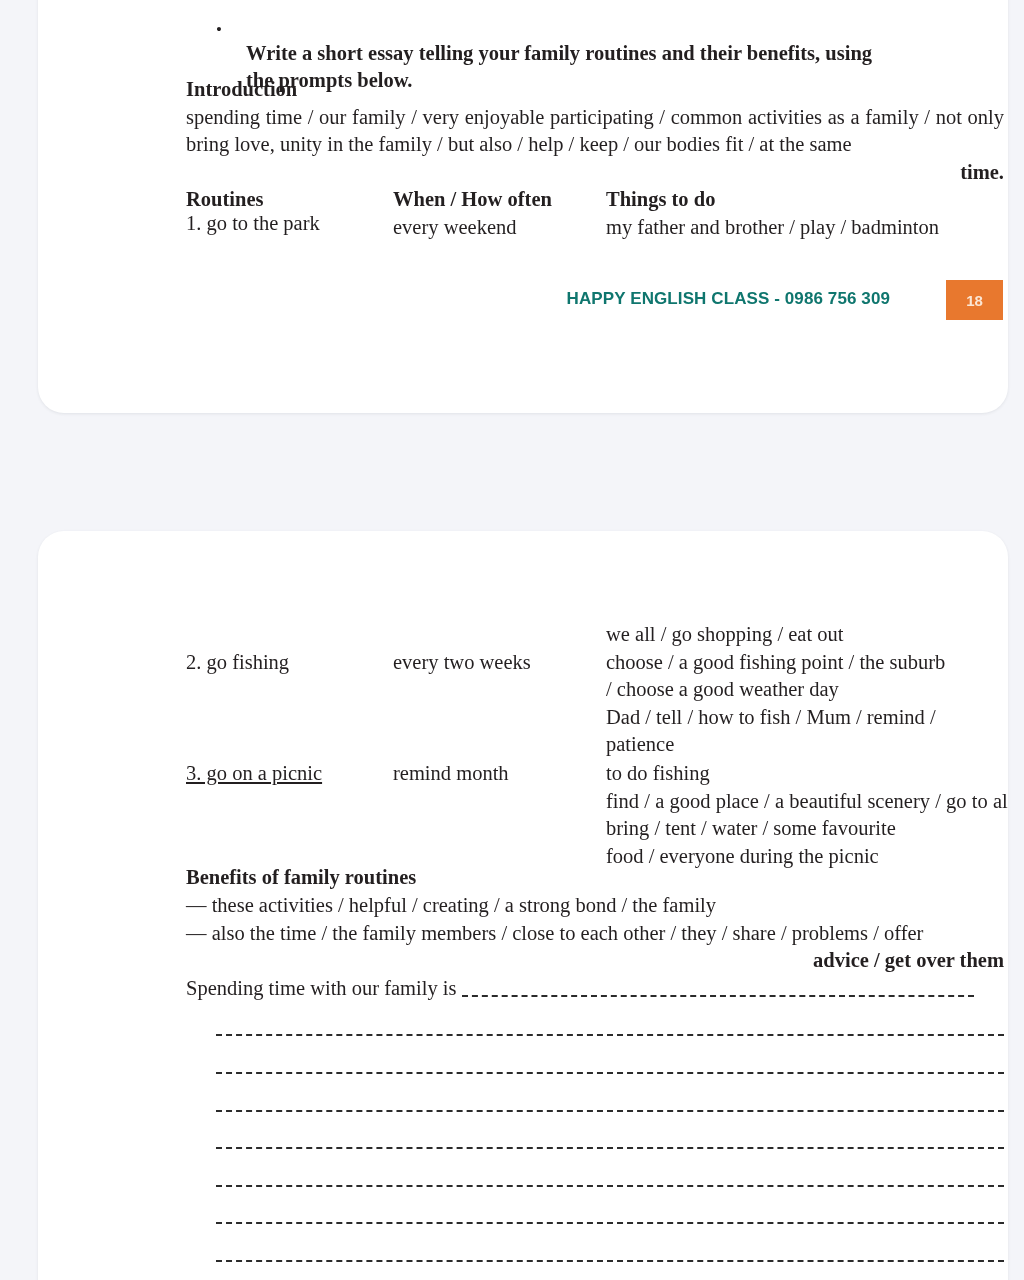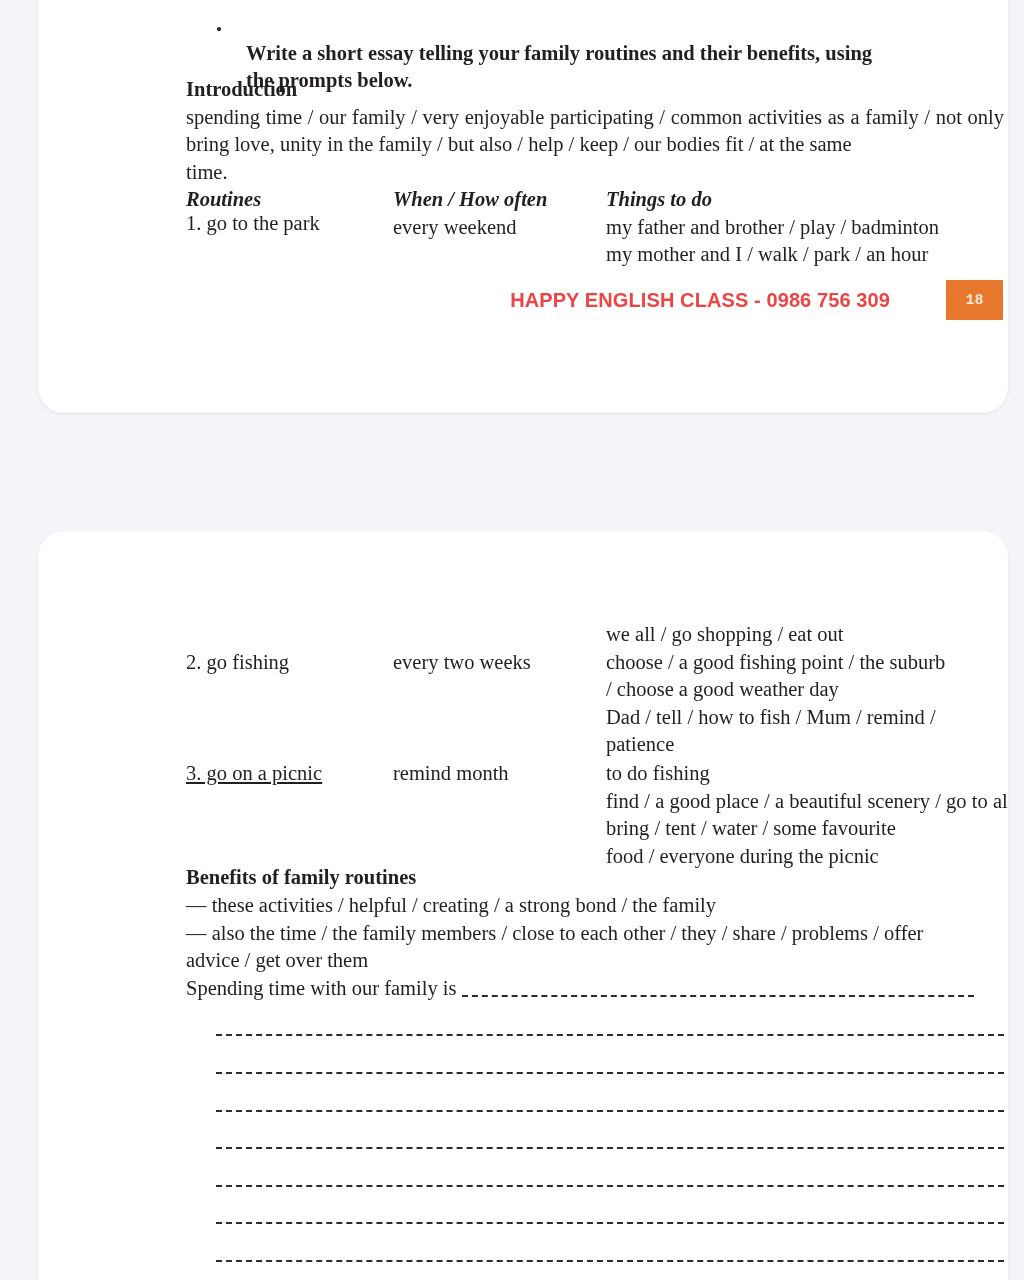--- a/index.html
+++ b/index.html
@@ -38,21 +38,21 @@
     left: 0; right: 0; top: 0;
   }
 
   
   .doc-text {
     font-family: "Liberation Serif", "DejaVu Serif", serif;
     color: #231f20;
     font-size: 20.5px;
     line-height: 27.4px;
   }
-  .bold { font-weight: bold; font-style: italic; }
+  .bold { font-weight: bold; }
 
   .bullet-block {
     position: absolute;
     left: 178px;
     width: 790px;
     text-align: justify;
   }
   .bullet-block .bullet-dot {
     position: absolute;
     left: 0px;
@@ -78,58 +78,58 @@
     left: 148px;
     font-weight: bold;
   }
 
   .para {
     position: absolute;
     left: 148px;
     width: 818px;
     text-align: justify;
   }
-  .para .lastline { display: block; text-align: left; }
+  .para .lastline { display: block; text-align: right; font-weight: bold; }
 
   
   .col-a { position: absolute; left: 148px; }
   .col-b { position: absolute; left: 355px; }
   .col-c { position: absolute; left: 568px; width: 420px; }
   .col-c.justify { text-align: justify; }
   .col-c .lastline { display: block; text-align: left; }
 
   
   .footer-wrap {
     position: absolute;
     left: 0;
     width: 100%;
     height: 40px;
   }
   .footer-label {
     position: absolute;
     right: 118px;
     top: 9px;
     font-family: "Liberation Sans", "DejaVu Sans", sans-serif;
-    font-size: 20px;
+    font-size: 17px;
     letter-spacing: 0.1px;
-    color: #ef4444;
+    color: #0f766e;
     font-weight: 600;
     white-space: nowrap;
   }
   .footer-badge {
     position: absolute;
     left: 908px;
     top: 0px;
     width: 57px;
     height: 40px;
     background: #e8782e;
     display: flex;
     align-items: center;
     justify-content: center;
-    font-family: Liberation Mono, monospace;
+    font-family: Liberation Sans, sans-serif;
     font-size: 15px;
     color: #fbe6d4;
     font-weight: 600;
   }
 
   
   .fill-blank {
     display: inline-block;
     width: 512px;
     border-bottom: 2.5px dashed #2b2b2b;
@@ -170,21 +170,20 @@
       </div>
 
       <div class="col-a doc-text bold" style="top:278px;">Routines</div>
       <div class="col-b doc-text bold" style="top:278px;">When / How often</div>
       <div class="col-c doc-text bold" style="top:278px;">Things to do</div>
 
       <div class="col-a doc-text" style="top:302px;">1. go to the park</div>
       <div class="col-b doc-text" style="top:306px;">every weekend</div>
       <div class="col-c doc-text" style="top:306px;">
         <span>my father and brother / play / badminton</span><br>
-        <span>my mother and I / walk / park / an hour</span>
       </div>
 
       <div class="footer-wrap" style="top:372px;">
         <div class="footer-label">HAPPY ENGLISH CLASS - 0986 756 309</div>
         <div class="footer-badge">18</div>
       </div>
 
     </div>
   </div>
 

